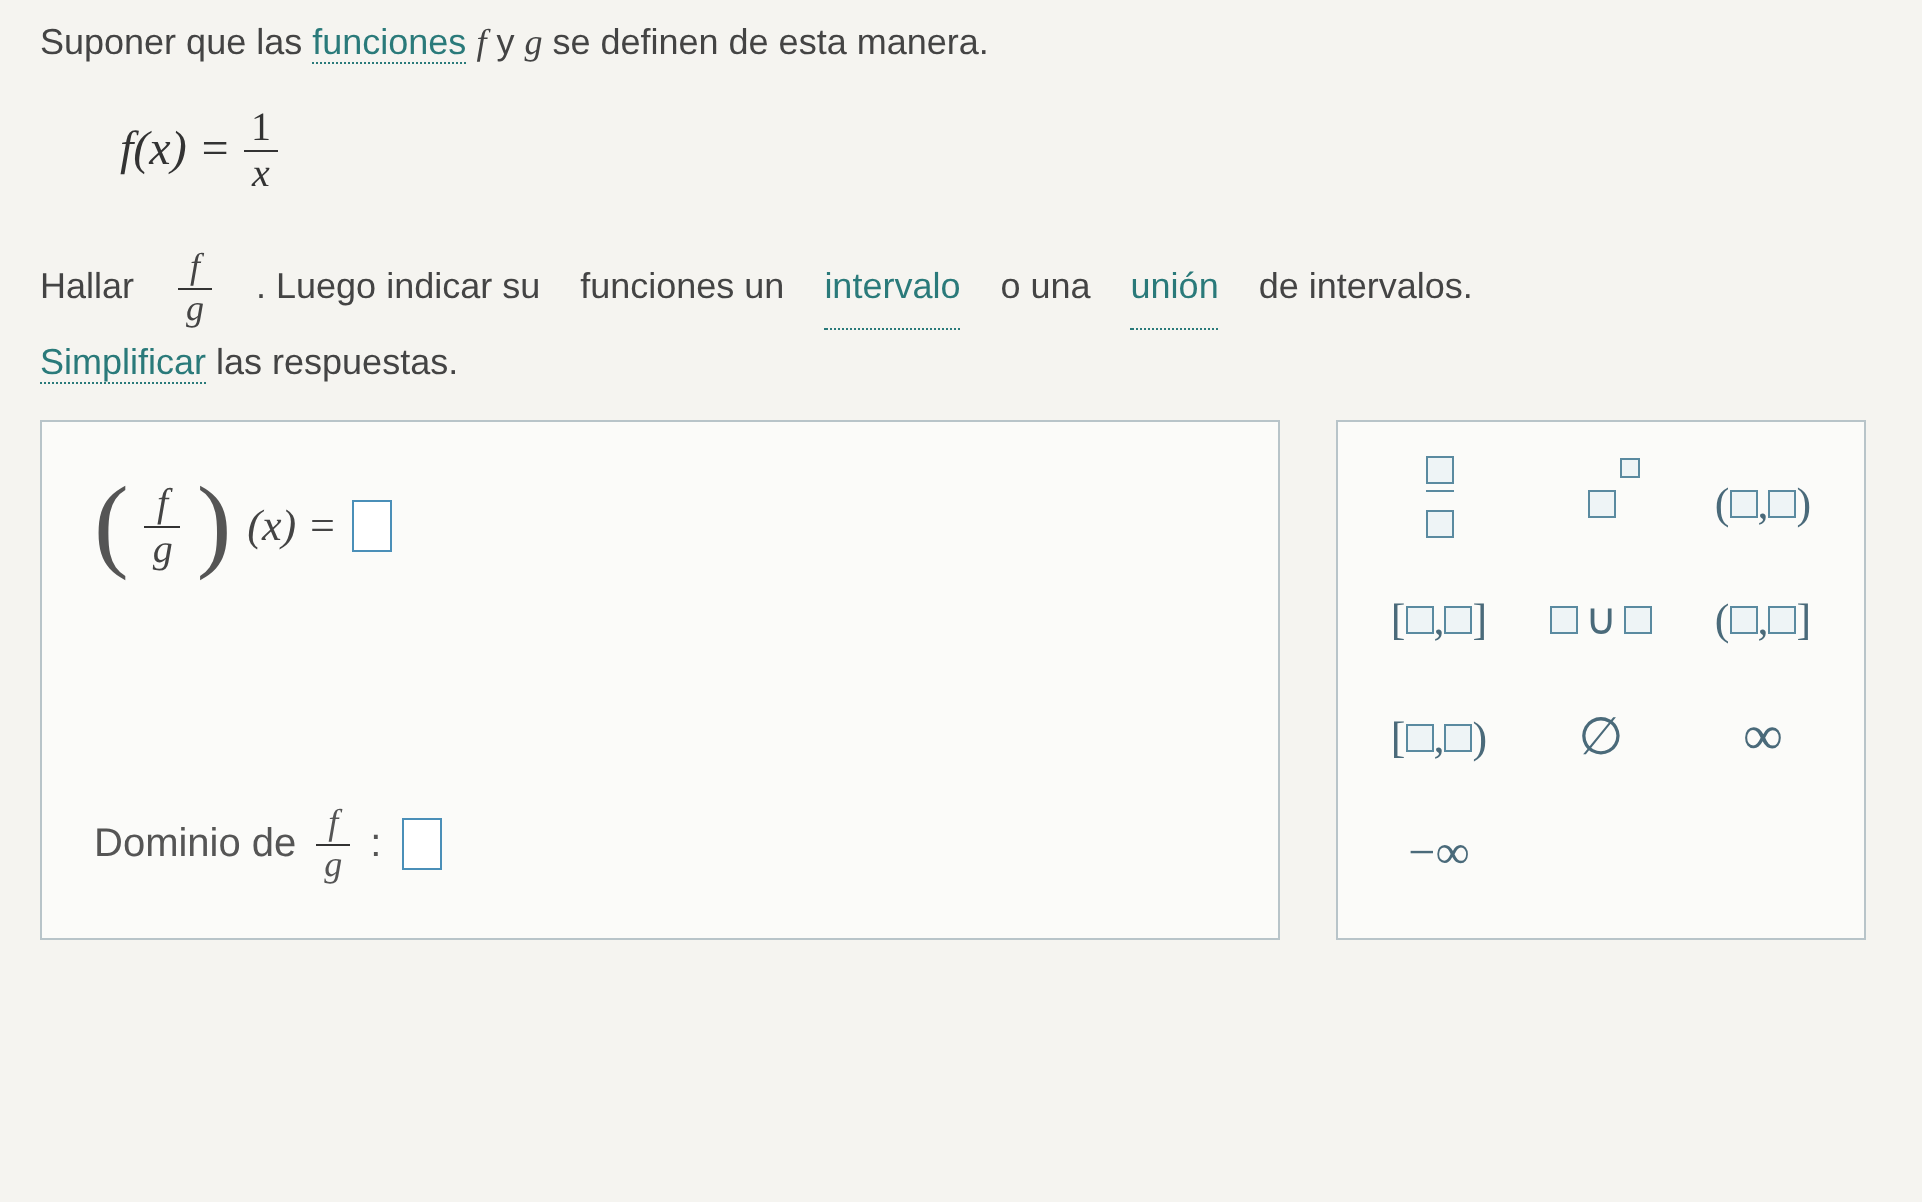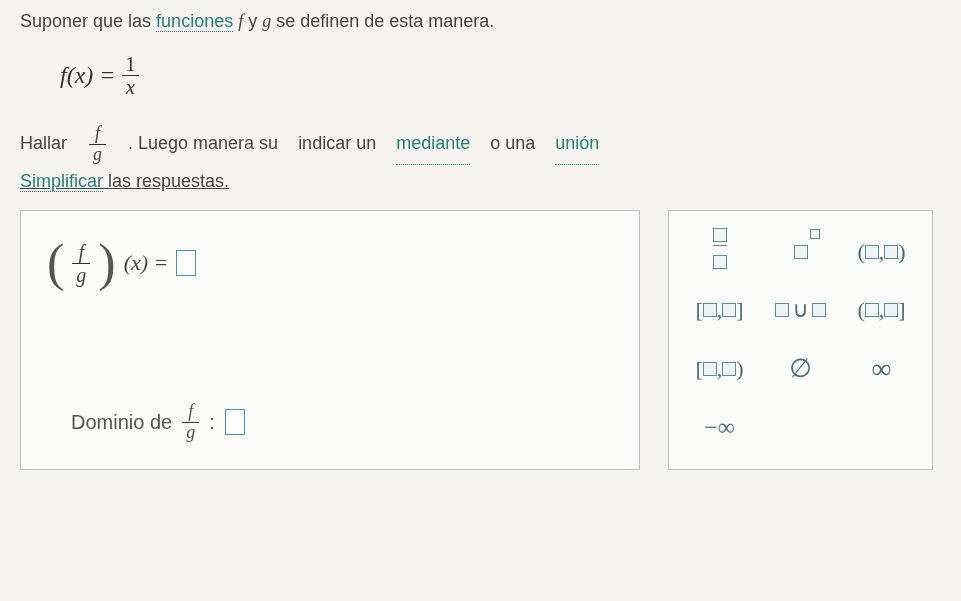--- a/index.html
+++ b/index.html
@@ -45,21 +45,21 @@
   .frac .den { border-top: 1.5px solid #333; padding: 0 4px; }
   .task {
     margin: 10px 0 6px 0;
     line-height: 2.2;
     display: flex;
     align-items: flex-start;
     flex-wrap: wrap;
     gap: 20px;
   }
   .task .frac { font-size: 18px; }
-  .simplify { margin: 0 0 18px 0; text-decoration: underline; }
+  .simplify { margin: 0 0 18px 0; }
   .panels {
     display: flex;
     gap: 28px;
     align-items: stretch;
   }
   .answer-box {
     border: 1px solid #b8c4c9;
     background: #fbfbf9;
     padding: 30px 26px 26px 26px;
     width: 620px;
@@ -89,21 +89,20 @@
     border: 1.5px solid #4a8fb8;
     background: #fff;
     vertical-align: middle;
   }
   .dom-line {
     display: flex;
     align-items: center;
     gap: 10px;
     font-size: 20px;
     color: #555;
-    margin-left: 24px;
   }
   .dom-line .frac { font-size: 18px; }
   .palette {
     border: 1px solid #b8c4c9;
     background: #fbfbf9;
     padding: 16px 12px;
     width: 265px;
     height: 260px;
     display: grid;
     grid-template-columns: repeat(3, 1fr);
@@ -165,25 +164,26 @@
       </span>
     </div>
   </div>
 
   <div class="task">
     <span>Hallar</span>
     <span class="frac" style="margin:0 2px;">
       <span class="num italic">f</span>
       <span class="den italic">g</span>
     </span>
-      <span>. Luego manera su </span>
-      <span> indicar un </span>
-      <span class="link">mediante</span>
+      <span>. Luego indicar su </span>
+      <span> funciones un </span>
+      <span class="link">intervalo</span>
       <span> o una </span>
       <span class="link">unión</span>
+      <span> de intervalos.</span>
   </div>
 
   <p class="simplify">
     <span class="link">Simplificar</span><span> las respuestas.</span>
   </p>
 
   <div class="panels">
     <div class="answer-box">
       <div class="ans-line">
         <span class="paren">(</span>

